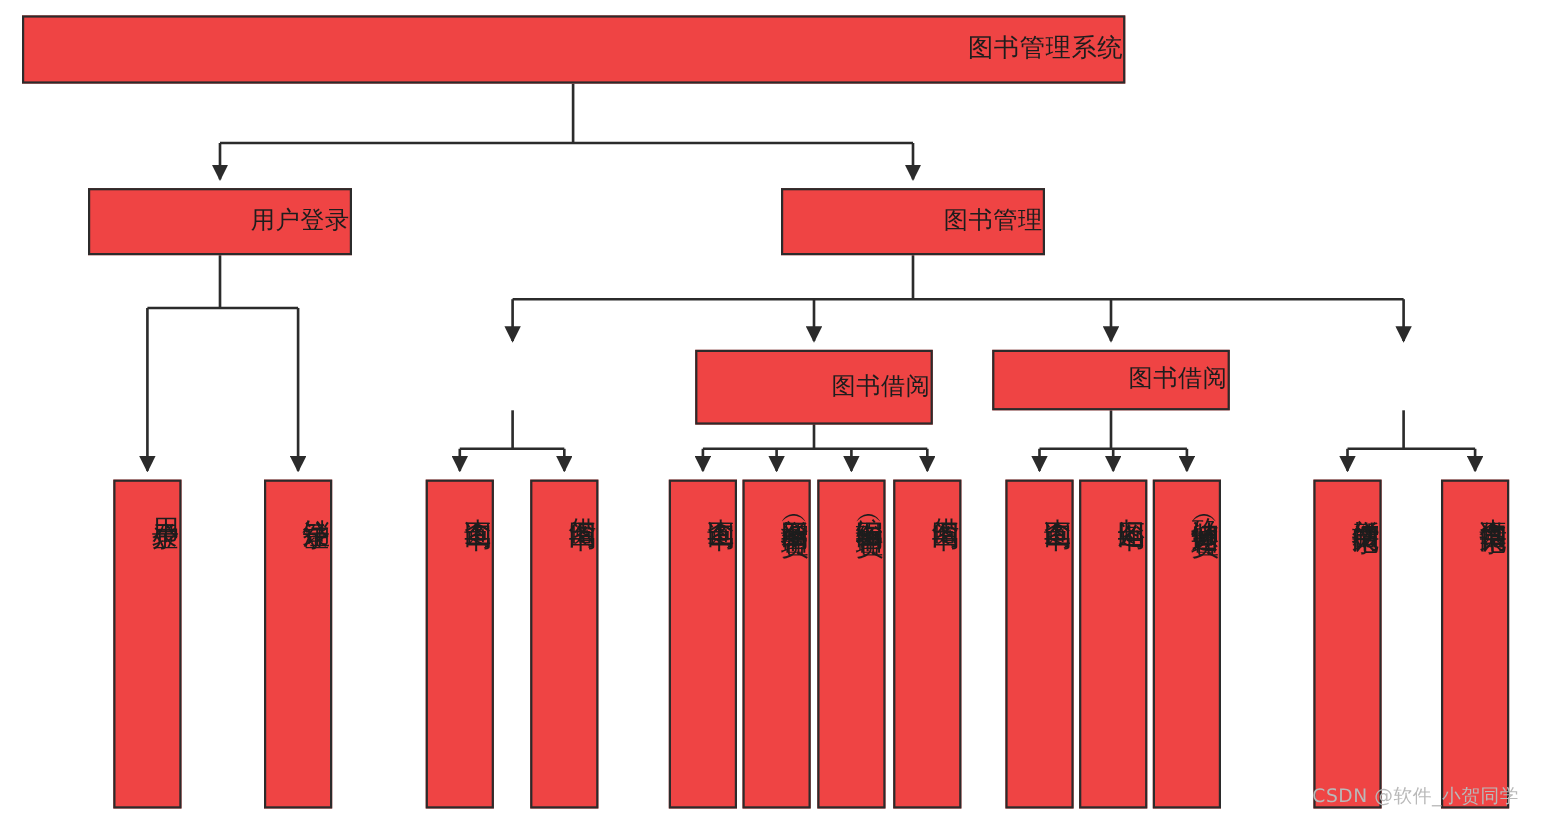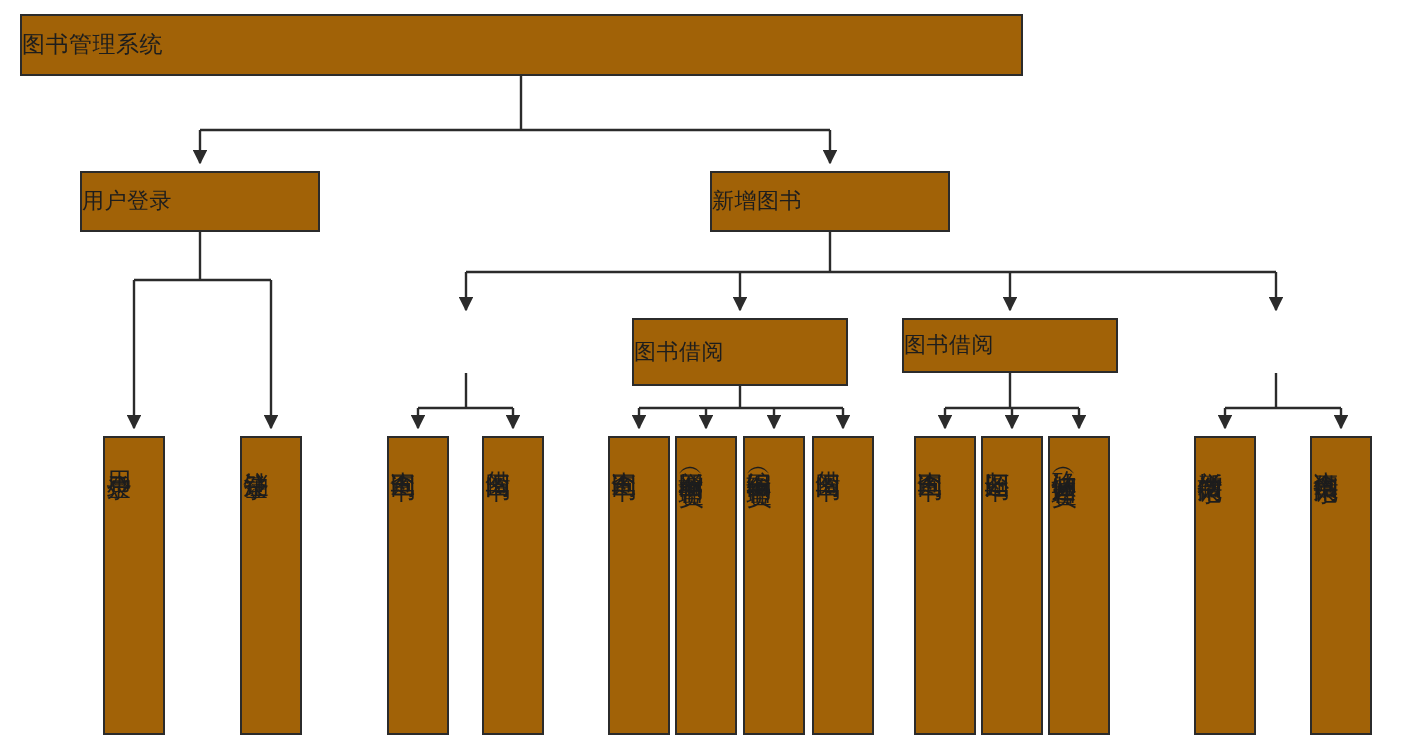--- a/index.html
+++ b/index.html
@@ -21,24 +21,24 @@
     position: absolute;
     left: 0;
     top: 0;
     width: 1405px;
     height: 747px;
   }
   .node {
     position: absolute;
     box-sizing: border-box;
     border: 2.2px solid #2b2b2b;
-    background: #a16207;
+    background: #ef4444;
     display: flex;
     align-items: center;
-    justify-content: flex-start;
+    justify-content: flex-end;
     color: #1d1d1d;
   }
   .node .lbl {
     display: block;
     line-height: 1.12;
     letter-spacing: 0.5px;
     white-space: nowrap;
   }
   .node.horiz .lbl {
     font-size: 22px;
@@ -123,21 +123,21 @@
   </svg>
 
   <div class="node horiz root" style="left:20px; top:14px; width:1003px; height:62px;">
     <span class="lbl">图书管理系统</span>
   </div>
 
   <div class="node horiz" style="left:80px; top:171px; width:240px; height:61px;">
     <span class="lbl">用户登录</span>
   </div>
   <div class="node horiz" style="left:710px; top:171px; width:240px; height:61px;">
-    <span class="lbl">新增图书</span>
+    <span class="lbl">图书管理</span>
   </div>
 
   <div class="node horiz" style="left:632px; top:318px; width:216px; height:68px;">
     <span class="lbl">图书借阅</span>
   </div>
   <div class="node horiz" style="left:902px; top:318px; width:216px; height:55px;">
     <span class="lbl">图书借阅</span>
   </div>
 
   <div class="node vert" style="left:103px; top:436px; width:62px; height:299px;">
@@ -177,14 +177,15 @@
     <span class="lbl">确认归还（管理员）</span>
   </div>
 
   <div class="node vert" style="left:1194px; top:436px; width:62px; height:299px;">
     <span class="lbl">新增借阅记录</span>
   </div>
   <div class="node vert" style="left:1310px; top:436px; width:62px; height:299px;">
     <span class="lbl">查询借阅记录</span>
   </div>
 
+  <div class="watermark">CSDN @软件_小贺同学</div>
 
 </div>
 
 </body></html>

